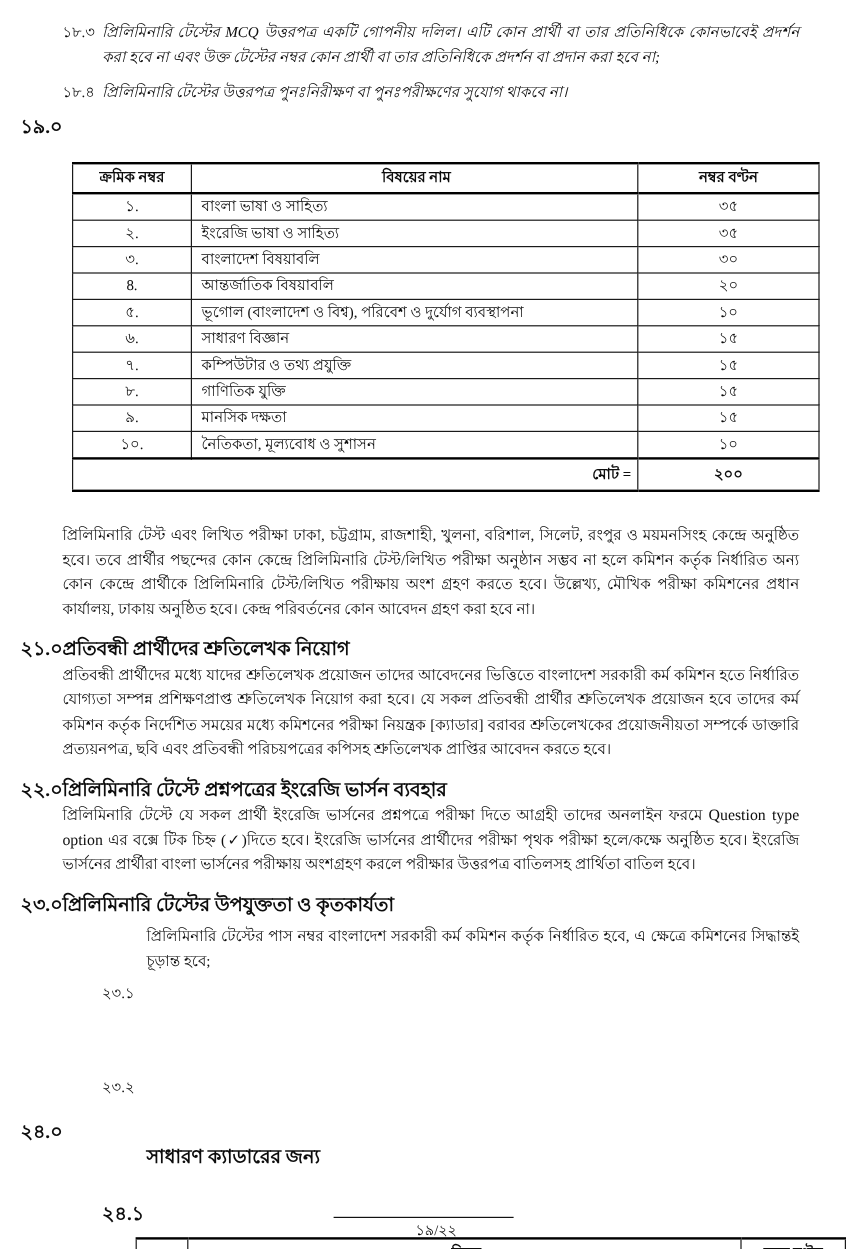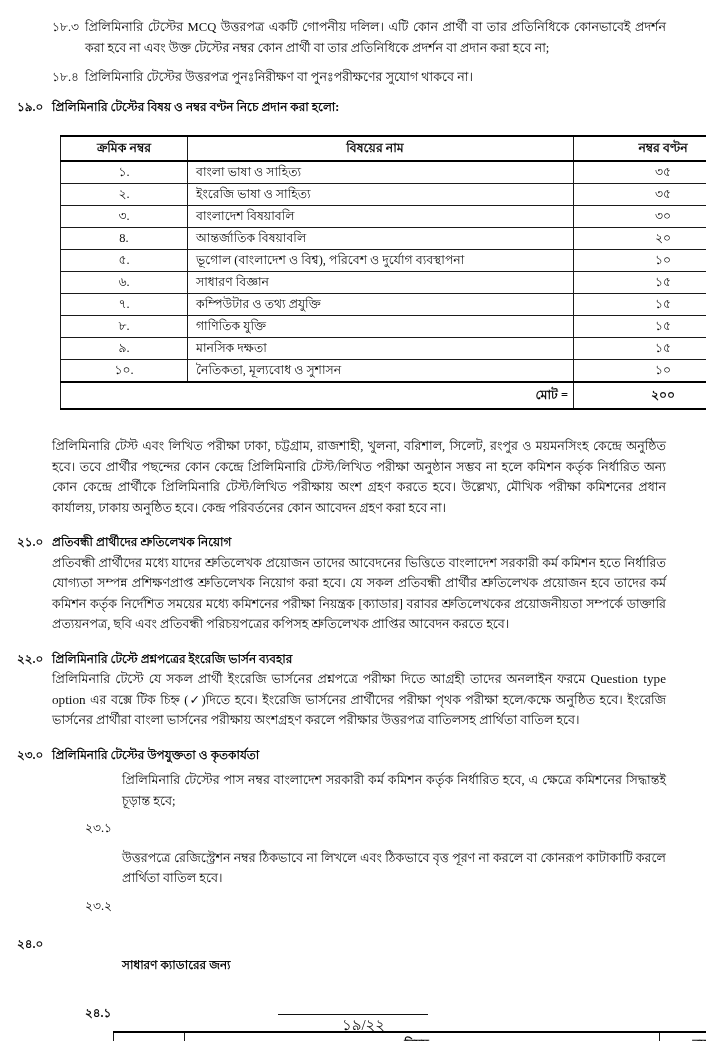--- a/index.html
+++ b/index.html
@@ -44,29 +44,29 @@
     text-justify: inter-word;
     hyphens: none;
   }
 
   
   .lvl1 > .num { width: 35px; margin-left: 17px; }
   .lvl1 > .body-txt { margin-right: 40px; }
 
   
   .lvl2 > .num { width: 33px; margin-left: 52px; }
-  .lvl2 > .body-txt { margin-right: 40px; }
+  .lvl2 > .body-txt { margin-right: 40px; font-style: italic; }
 
   
   .lvl3 > .num { width: 37px; margin-left: 85px; margin-top: 48px; }
   .lvl3 > .body-txt { margin-right: 40px; }
 
   .heading {
     font-weight: bold;
-    font-size: 12px;
+    font-size: 16px;
     line-height: 20.5px;
   }
   .para {
     margin-left: 52px;
     margin-right: 40px;
     font-size: 12.6px;
     line-height: 20.5px;
     text-align: justify;
   }
   b, .bold { font-weight: normal; }
@@ -89,21 +89,21 @@
     padding: 2px 5px;
     line-height: 17px;
     vertical-align: middle;
     font-weight: normal;
   }
   table.doc-table thead td {
     font-weight: bold;
     text-align: center;
     border-top: 2px solid #000;
     border-bottom: 2px solid #000;
-    padding: 3px 19px;
+    padding: 3px 5px;
   }
   .t1 {
     margin-left: 60px;
     width: 586px;
   }
   .t1 .c-sl   { width: 88px;  text-align: center; }
   .t1 .c-name { width: 358px; text-align: left; padding-left: 8px; }
   .t1 .c-mark { width: 140px; text-align: center; }
   .t1 tfoot td {
     border-top: 2px solid #000;
@@ -131,21 +131,21 @@
     bottom: 8px;
     text-align: center;
   }
   .footer-rule {
     width: 150px;
     margin: 0 auto 2px auto;
     border-top: 1px solid #111;
     height: 0;
   }
   .footer-num {
-    font-size: 15px;
+    font-size: 12px;
     line-height: 16px;
     padding-left: 21px;
   }
 </style>
 </head>
 <body>
 
 <div class="page">
 
   <div class="sp-lg"></div>
@@ -159,21 +159,20 @@
 
   <div class="clause lvl2">
     <div class="num">১৮.৪</div>
     <div class="body-txt">প্রিলিমিনারি টেস্টের উত্তরপত্র পুনঃনিরীক্ষণ বা পুনঃপরীক্ষণের সুযোগ থাকবে না।</div>
   </div>
 
   <div class="sp"></div>
 
   <div class="clause lvl1">
     <div class="num heading">১৯.০</div>
-    <div class="body-txt heading">প্রিলিমিনারি টেস্টের বিষয় ও নম্বর বণ্টন নিচে প্রদান করা হলো:</div>
   </div>
 
   <div style="height:18px"></div>
 
   <table class="doc-table t1">
     <thead>
       <tr>
         <td class="c-sl">ক্রমিক নম্বর</td>
         <td class="c-name" style="text-align:center">বিষয়ের নাম</td>
         <td class="c-mark">নম্বর বণ্টন</td>
@@ -270,21 +269,20 @@
 
   <div class="clause lvl3">
     <div class="num">২৩.১</div>
     <div class="body-txt">প্রিলিমিনারি টেস্টের পাস নম্বর বাংলাদেশ সরকারী কর্ম কমিশন কর্তৃক নির্ধারিত হবে, এ ক্ষেত্রে কমিশনের সিদ্ধান্তই চূড়ান্ত হবে;</div>
   </div>
 
   <div class="sp"></div>
 
   <div class="clause lvl3">
     <div class="num">২৩.২</div>
-    <div class="body-txt">উত্তরপত্রে রেজিস্ট্রেশন নম্বর ঠিকভাবে না লিখলে এবং ঠিকভাবে বৃত্ত পূরণ না করলে বা কোনরূপ কাটাকাটি করলে প্রার্থিতা বাতিল হবে।</div>
   </div>
 
   <div style="height:18px"></div>
 
   <div class="clause lvl1">
     <div class="num heading">২৪.০</div>
   </div>
 
   <div class="clause lvl3">
     <div class="num heading">২৪.১</div>

